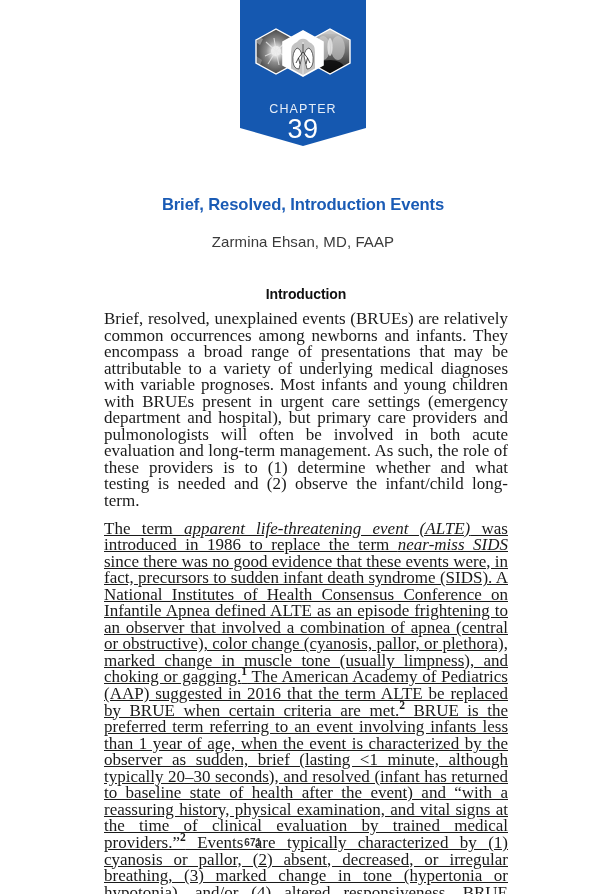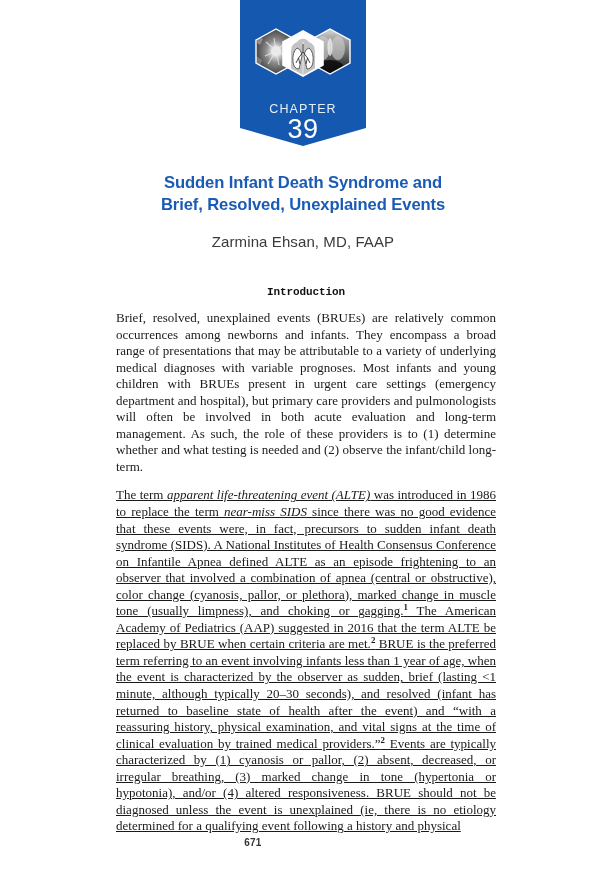--- a/index.html
+++ b/index.html
@@ -70,32 +70,32 @@
   }
 
   
   #content {
     position: absolute;
     left: 104px;
     top: 286px;
     width: 404px;
   }
   .section-heading {
-    font-family: Liberation Mono, monospace;
-    font-size: 11px;
+    font-family: Liberation Sans, sans-serif;
+    font-size: 14px;
     font-weight: bold;
     color: #111111;
     text-align: center;
     margin: 0 0 9px 0;
     letter-spacing: -0.1px;
   }
   p.body-par {
-    margin: 12px;
+    margin: 0;
     font-family: "Liberation Serif", serif;
-    font-size: 13px;
+    font-size: 17px;
     line-height: 16.55px;
     text-align: justify;
     text-justify: inter-word;
     color: #1a1a1a;
     hyphens: manual;
   }
   p.body-par + p.body-par {
     margin-top: 11px;
   }
   .par-last {
@@ -214,22 +214,22 @@
       <polygon points="283,42 303,31 323,42 323,65 303,76 283,65" fill="none" stroke="#ffffff" stroke-width="1.6"></polygon>
     </g>
 
     <text class="banner-label" x="303" y="113" text-anchor="middle">CHAPTER</text>
     <text class="banner-number" x="303" y="138" text-anchor="middle">39</text>
   </svg>
 </div>
 
 <div id="title-block">
   <h1 class="chapter-title">
-    <span>Sudden Infant Death Syndrome and</span><br>
-    <span>Brief, Resolved, Unexplained Events</span>
+    <br>
+    <span>Brief, Resolved, Introduction Events</span>
   </h1>
   <div class="chapter-author">Zarmina Ehsan, MD, FAAP</div>
 </div>
 
 <div id="content">
   <h2 class="section-heading">Introduction</h2>
 
   <p class="body-par">Brief, resolved, unexplained events (BRUEs) are relatively common occurrences among newborns and infants. They encompass a broad range of presentations that may be attributable to a variety of underlying medical diagnoses with variable prognoses. Most infants and young children with BRUEs present in urgent care settings (emergency department and hospital), but primary care providers and pulmonologists will often be involved in both acute evaluation and long-term management. As such, the role of these providers is to (1) determine whether and what testing is needed and (2) observe the infant/child long-term.</p>
 
   <p class="body-par par-last"><span>The term </span><i>apparent life-threatening event (ALTE)</i><span> was introduced in 1986 to replace the term </span><i>near-miss SIDS</i><span> since there was no good evidence that these events were, in fact, precursors to sudden infant death syndrome (SIDS). A National Institutes of Health Consensus Conference on Infantile Apnea defined ALTE as an episode frightening to an observer that involved a combination of apnea (central or obstructive), color change (cyanosis, pallor, or plethora), marked change in muscle tone (usually limpness), and choking or gagging.</span><sup>1</sup><span> The American Academy of Pediatrics (AAP) suggested in 2016 that the term ALTE be replaced by BRUE when certain criteria are met.</span><sup>2</sup><span> BRUE is the preferred term referring to an event involving infants less than 1 year of age, when the event is characterized by the observer as sudden, brief (lasting &lt;1 minute, although typically 20–30 seconds), and resolved (infant has returned to baseline state of health after the event) and “with a reassuring history, physical examination, and vital signs at the time of clinical evaluation by trained medical providers.”</span><sup>2</sup><span> Events are typically characterized by (1) cyanosis or pallor, (2) absent, decreased, or irregular breathing, (3) marked change in tone (hypertonia or hypotonia), and/or (4) altered responsiveness. BRUE should not be diagnosed unless the event is unexplained (ie, there is no etiology determined for a qualifying event following a history and physical</span></p>

